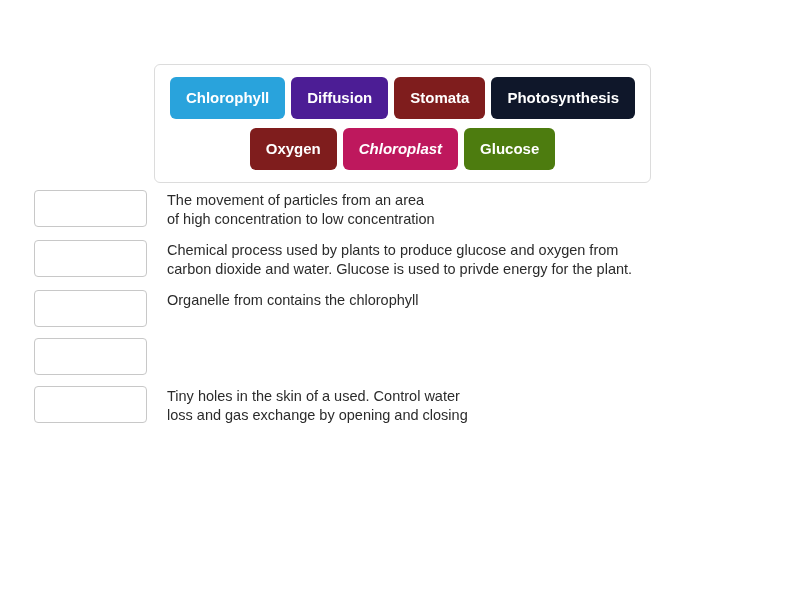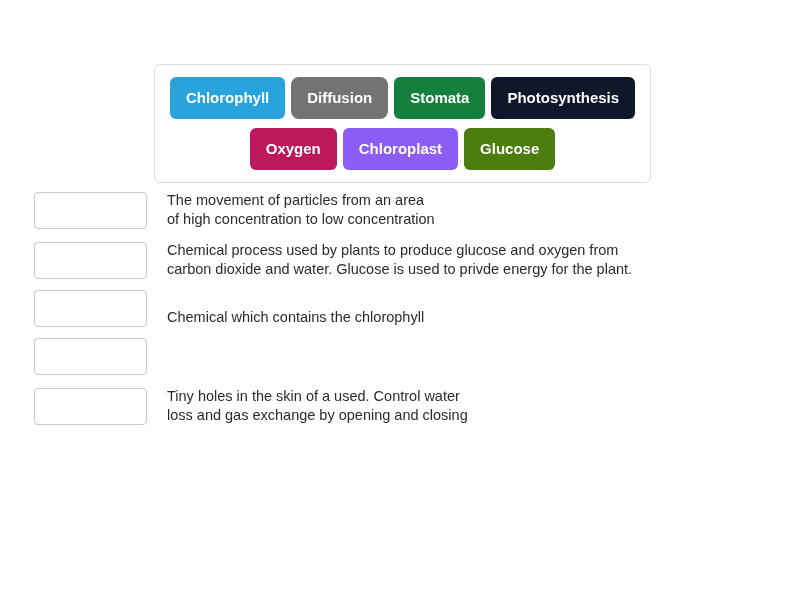--- a/index.html
+++ b/index.html
@@ -57,21 +57,21 @@
   
   .rows {
     position: absolute;
     left: 34px;
     top: 190px;
     width: 740px;
   }
 
   .row {
     display: flex;
-    align-items: flex-end;
+    align-items: flex-start;
     margin-bottom: 11px;
     min-height: 37px;
   }
 
   .dropzone {
     width: 113px;
     min-width: 113px;
     height: 37px;
     border: 1px solid #c8c8c8;
     border-radius: 4px;
@@ -89,45 +89,45 @@
     white-space: pre-line;
   }
 </style>
 </head>
 <body>
 
 <div class="page">
 
   <div class="wordbank">
     <div class="tile" style="background-color: rgb(41, 163, 220);">Chlorophyll</div>
-    <div class="tile" style="background-color: #737373; border-radius: 8px;">Diffusion</div>
-    <div class="tile" style="background-color: #15803d;">Stomata</div>
+    <div class="tile" style="background-color: #4c1d95;">Diffusion</div>
+    <div class="tile" style="background-color: #7f1d1d;">Stomata</div>
     <div class="tile" style="background-color: #0f172a;">Photosynthesis</div>
-    <div class="tile" style="background-color: #be185d;">Oxygen</div>
-    <div class="tile" style="background-color: #8b5cf6;">Chloroplast</div>
+    <div class="tile" style="background-color: #7f1d1d;">Oxygen</div>
+    <div class="tile" style="background-color: #be185d; font-style: italic;">Chloroplast</div>
     <div class="tile" style="background-color: #4d7c0f;">Glucose</div>
   </div>
 
   <div class="rows">
 
     <div class="row">
       <div class="dropzone"></div>
       <div class="definition">The movement of particles from an area
 of high concentration to low concentration</div>
     </div>
 
     <div class="row">
       <div class="dropzone"></div>
       <div class="definition">Chemical process used by plants to produce glucose and oxygen from
 carbon dioxide and water. Glucose is used to privde energy for the plant.</div>
     </div>
 
     <div class="row">
       <div class="dropzone"></div>
-      <div class="definition">Chemical which contains the chlorophyll</div>
+      <div class="definition">Organelle from contains the chlorophyll</div>
     </div>
 
 
     <div class="row">
       <div class="dropzone"></div>
     </div>
 
 
     <div class="row">
       <div class="dropzone"></div>

